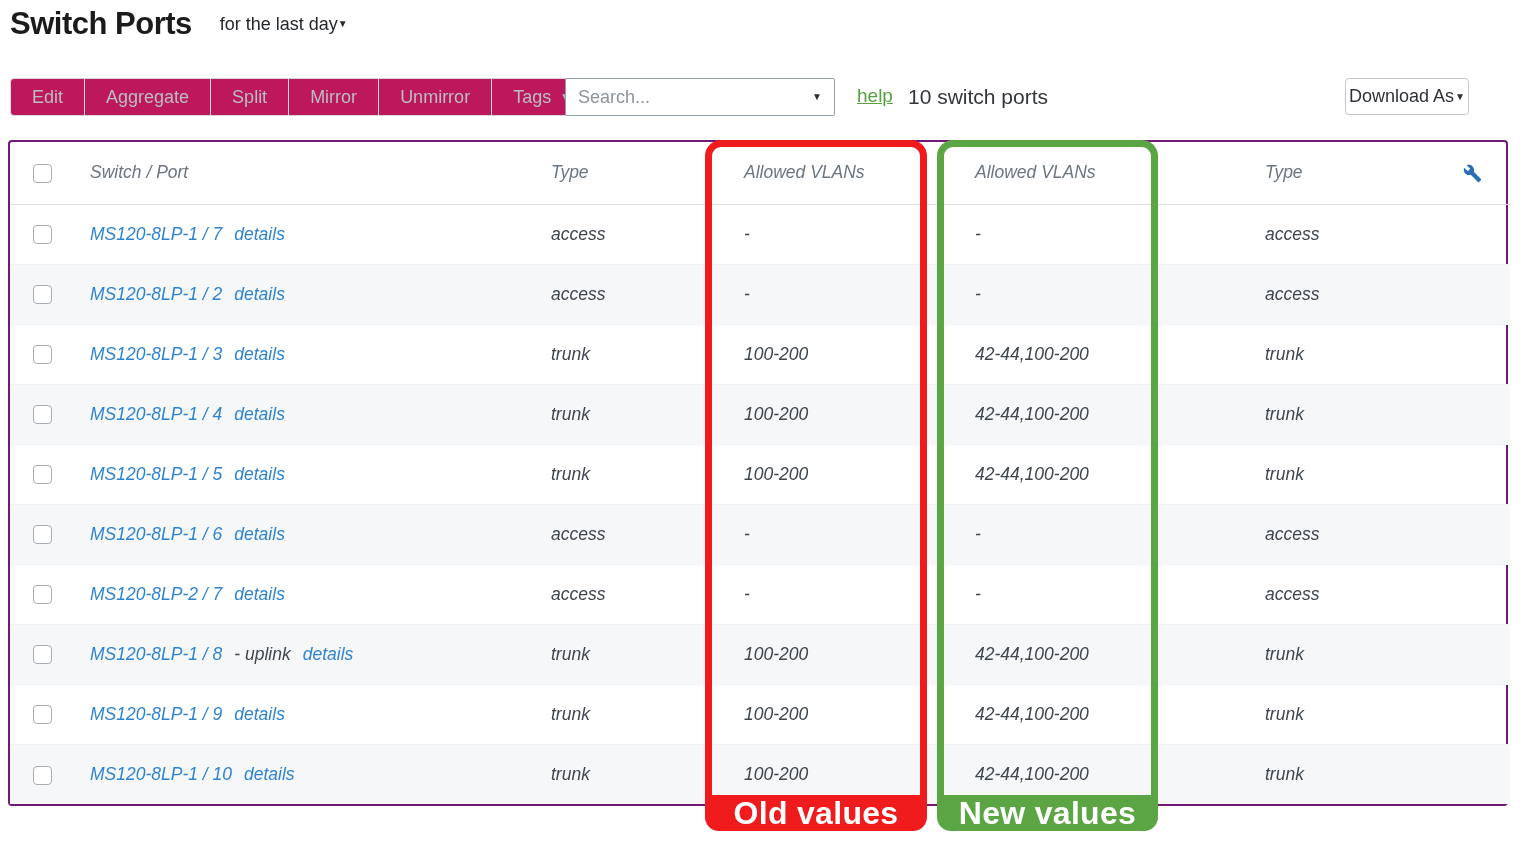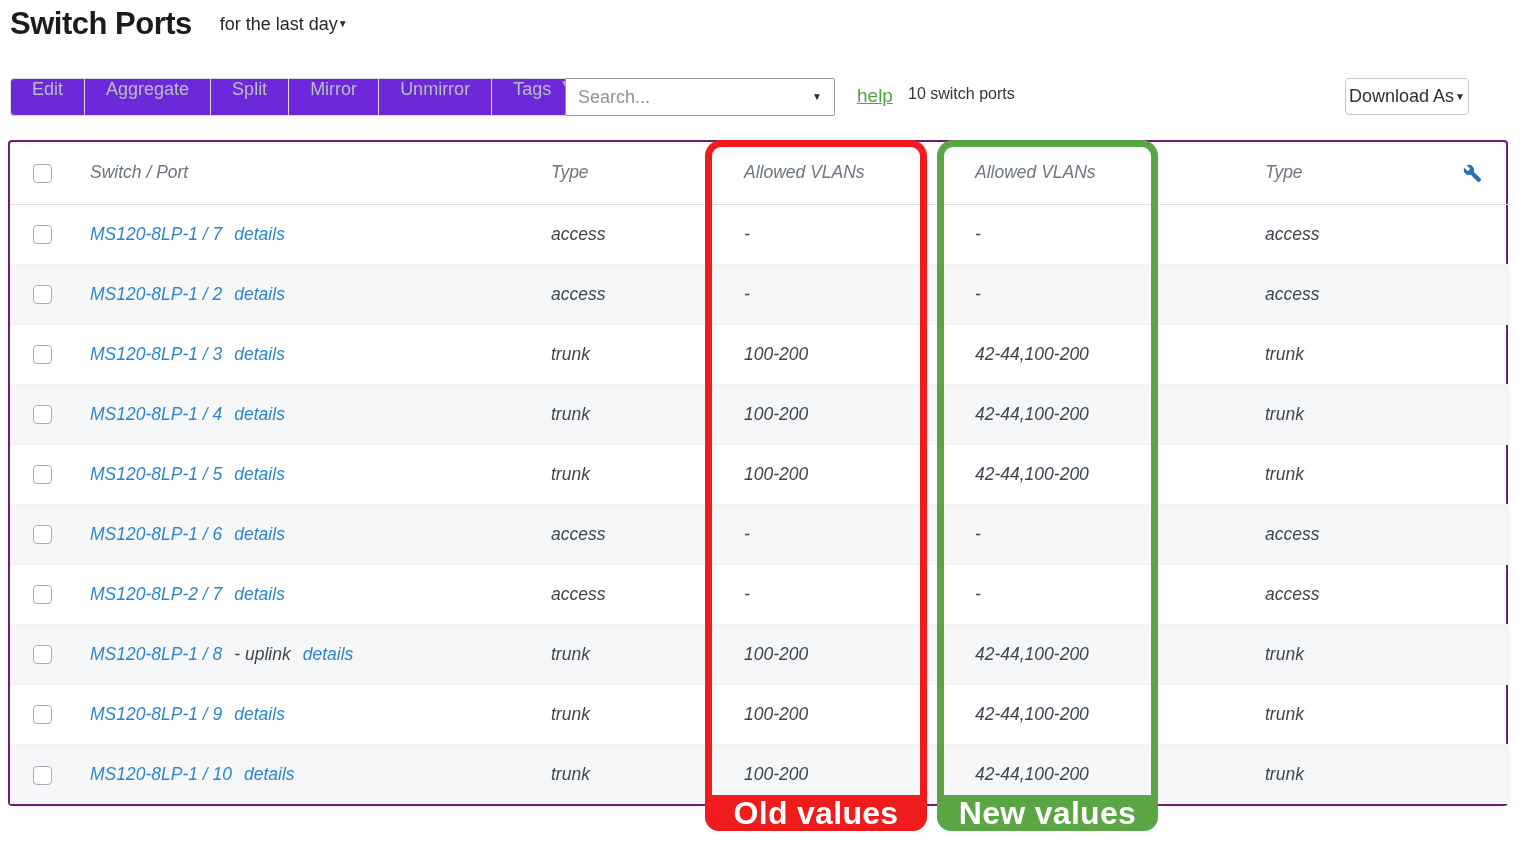--- a/index.html
+++ b/index.html
@@ -9,34 +9,34 @@
   
   .page-head { position: absolute; left: 10px; top: 6px; display: flex; align-items: center; gap: 28px; }
   .page-head h1 { font-size: 31px; font-weight: 800; color: #1b1b1b; letter-spacing: -0.5px; }
   .time-filter { display: flex; align-items: center; font-size: 18px; color: #24282c; cursor: pointer; }
   .caret { font-size: 10px; line-height: 1; }
   .caret.dark { color: #2b2f33; }
   .caret.gray { color: #b4b9bf; }
 
   
   .btn-group { position: absolute; left: 10px; top: 78px; height: 38px; display: flex; }
-  .tbtn { background: #6d28d9; border: 1px solid #d9d9d9; color: #b9bec4; font-size: 18px;
-    padding: 0 21px; display: flex; gap: 9px; margin-left: -1px; cursor: default; }
+  .tbtn { background: #be185d; border: 1px solid #d9d9d9; color: #b9bec4; font-size: 18px;
+    padding: 0 21px; display: flex; align-items: center; gap: 9px; margin-left: -1px; cursor: default; }
   .tbtn:first-child { border-radius: 4px 0 0 4px; margin-left: 0; }
   .tbtn:last-child { border-radius: 0 4px 4px 0; }
 
   .search-box { position: absolute; left: 565px; top: 78px; width: 270px; height: 38px;
     border: 1px solid #979fa6; border-radius: 2px; background: #fff; display: flex; align-items: center; padding: 0 12px; }
   .search-box input { border: none; outline: none; flex: 1; font-size: 18px; color: #3a3f44;
     font-family: "Liberation Sans", sans-serif; background: transparent; }
   .search-box input::placeholder { color: #8d949b; opacity: 1; }
 
   .help-link { position: absolute; left: 857px; top: 85px; font-size: 19px; color: var(--help-green, #55a041);
     text-decoration: underline; cursor: pointer; }
-  .port-count { position: absolute; left: 908px; top: 85px; font-size: 16px; color: #33373b; }
+  .port-count { position: absolute; left: 908px; top: 85px; font-size: 21px; color: #33373b; }
 
   .download-btn { position: absolute; left: 1345px; top: 78px; height: 37px; padding: 0 3px;
     background: #fff; border: 1px solid #c5c8cb; border-radius: 4px; display: flex; align-items: center; gap: 1px;
     font-size: 18px; color: #2e3237; cursor: pointer; }
 
   
   .table-wrap { position: absolute; left: 8px; top: 140px; width: 1500px;
     border: 2px solid #701a75; border-radius: 4px; background: #fff; font-style: italic; }
   table { width: 100%; border-collapse: collapse; table-layout: fixed; font-size: 17.5px; }
   thead tr { height: 62px; }

